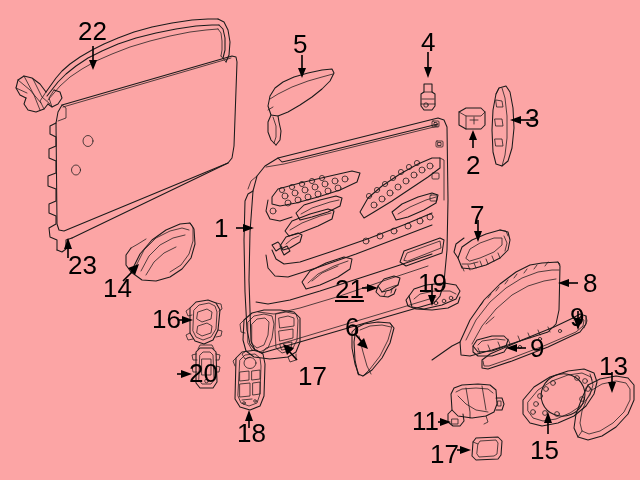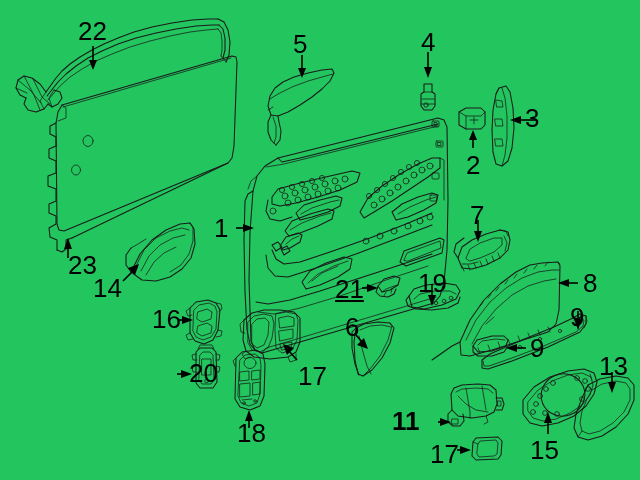--- a/index.html
+++ b/index.html
@@ -5,21 +5,21 @@
 <style>
   html, body {
     margin: 0;
     padding: 0;
     background: #ffffff;
   }
   #diagram-root {
     position: relative;
     width: 640px;
     height: 480px;
-    background: #22c55e;
+    background: #fca5a5;
     font-family: "Liberation Sans", sans-serif;
     overflow: hidden;
   }
   #diagram-svg {
     position: absolute;
     top: 0;
     left: 0;
     width: 640px;
     height: 480px;
   }
@@ -553,29 +553,29 @@
 </svg>
 
 <div class="callout-num" style="left:78px;  top:18px;">22</div>
 <div class="callout-num" style="left:293px; top:31px;">5</div>
 <div class="callout-num" style="left:421px; top:29px;">4</div>
 <div class="callout-num" style="left:525px; top:105px;">3</div>
 <div class="callout-num" style="left:466px; top:152px;">2</div>
 <div class="callout-num" style="left:214px; top:215px;">1</div>
 <div class="callout-num" style="left:470px; top:202px;">7</div>
 <div class="callout-num" style="left:68px;  top:252px;">23</div>
-<div class="callout-num" style="left:93px; top:275px;">14</div>
+<div class="callout-num" style="left:103px; top:275px;">14</div>
 <div class="callout-num" style="left:583px; top:270px;">8</div>
 <div class="callout-num" style="left:418px; top:270px;text-align:right;">19</div>
 <div class="callout-num" style="left:335px; top:276px;text-decoration:underline;">21</div>
 <div class="callout-num" style="left:570px; top:304px;">9</div>
 <div class="callout-num" style="left:152px; top:306px;text-align:right;">16</div>
 <div class="callout-num" style="left:345px; top:314px;">6</div>
 <div class="callout-num" style="left:530px; top:335px;">9</div>
 <div class="callout-num" style="left:599px; top:353px;">13</div>
 <div class="callout-num" style="left:148px; top:360px;margin-left:41px;">20</div>
 <div class="callout-num" style="left:298px; top:363px;">17</div>
-<div class="callout-num" style="left:392px; top:408px;font-weight:bold;">11</div>
+<div class="callout-num" style="left:412px; top:408px;">11</div>
 <div class="callout-num" style="left:237px; top:420px;">18</div>
 <div class="callout-num" style="left:530px; top:437px;">15</div>
 <div class="callout-num" style="left:430px; top:441px;">17</div>
 
 </div>
 
 </body></html>

